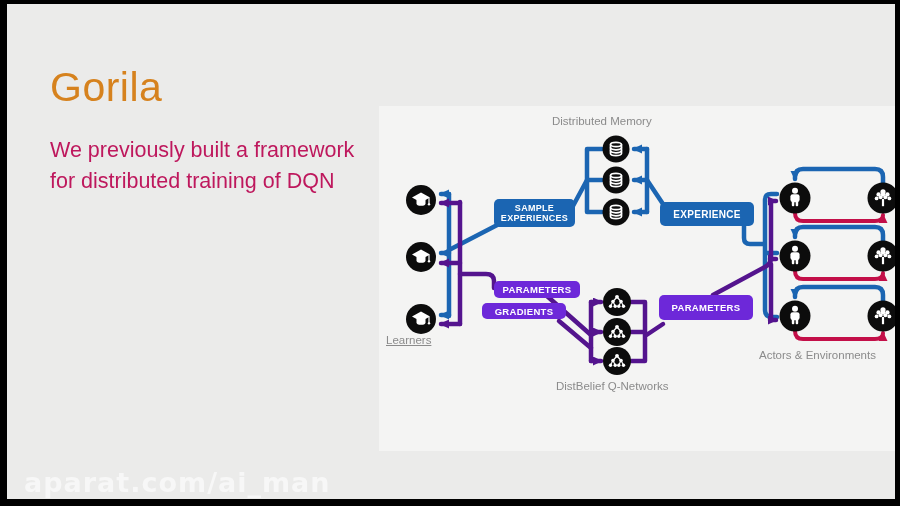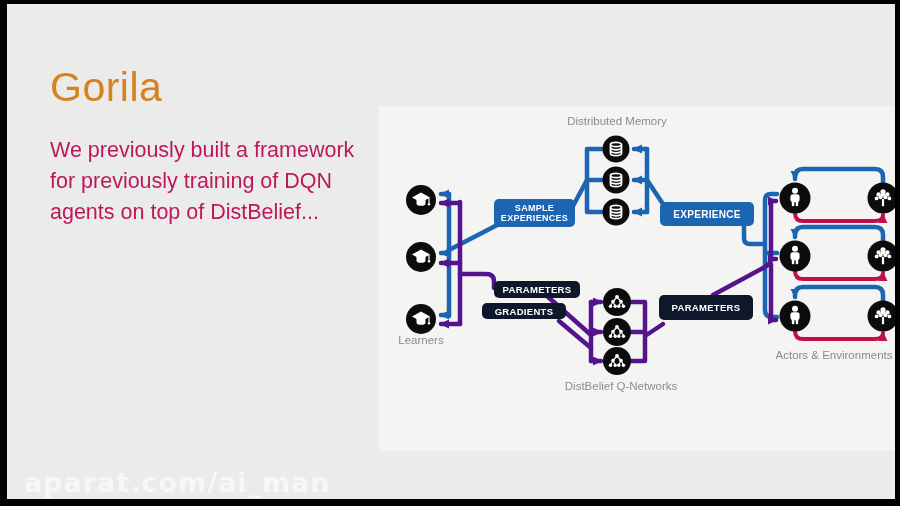--- a/index.html
+++ b/index.html
@@ -17,48 +17,47 @@
          color:#d6821e;letter-spacing:.5px;}
   #body-text{position:absolute;left:43px;top:131px;font-size:21.5px;line-height:31px;color:#be185d;}
 
   #panel{position:absolute;left:372px;top:102px;width:525px;height:345px;background:#f4f4f3;}
 
   svg{position:absolute;left:0;top:0;}
 
   .lbl{position:absolute;display:flex;align-items:center;justify-content:center;text-align:center;
        color:#fff;font-weight:bold;border-radius:5px;letter-spacing:.3px;}
   .lbl.blue{background:#1b65b2;}
-  .lbl.purple{background:#0f172a;}
+  .lbl.purple{background:#6d28d9;}
   #lbl-sample{left:487px;top:195px;width:81px;height:28px;font-size:9px;line-height:10.5px;padding:0 20px;box-sizing:border-box;}
   #lbl-experience{left:653px;top:198px;width:94px;height:24px;font-size:10px;}
   #lbl-params-l{left:487px;top:277px;width:86px;height:17px;font-size:9.5px;}
   #lbl-gradients{left:475px;top:299px;width:84px;height:16px;font-size:9.5px;}
   #lbl-params-r{left:652px;top:291px;width:94px;height:25px;font-size:9.5px;}
 
-  .cap{position:absolute;color:#8b8b8b;font-size:11.5px;text-align:center;}
+  .cap{position:absolute;color:#8b8b8b;font-size:11.5px;}
   #cap-memory{left:545px;top:111px;width:130px;}
-  #cap-learners{left:379px;top:330px;width:70px;}
+  #cap-learners{left:379px;top:330px;width:70px;text-decoration:underline;}
   #cap-qnets{left:549px;top:376px;width:130px;}
   #cap-actors{left:752px;top:345px;width:150px;}
 
   #watermark{position:absolute;left:17px;top:463px;font-family:"DejaVu Sans",sans-serif;
              font-weight:bold;font-size:27px;color:rgba(255,255,255,.6);letter-spacing:1px;}
 </style>
 </head>
 <body>
 
 <div id="stage">
   <div id="slide">
 
     <h1 id="title">Gorila</h1>
 
     <div id="body-text">
       <div>We previously built a framework</div>
-      <div>for previously training of DQN</div>
-      <div>agents on top of DistBelief...</div>
+      <div>for distributed training of DQN</div>
     </div>
 
     <div id="panel"></div>
 
     <svg width="900" height="506" viewBox="0 0 900 506">
       <defs>
         <marker id="ab" markerUnits="userSpaceOnUse" markerWidth="11" markerHeight="10" refX="8" refY="4.5" orient="auto">
           <path d="M0,0 L9.5,4.5 L0,9 z" fill="#1b65b2"></path>
         </marker>
         <marker id="ap" markerUnits="userSpaceOnUse" markerWidth="11" markerHeight="10" refX="8" refY="4.5" orient="auto">

